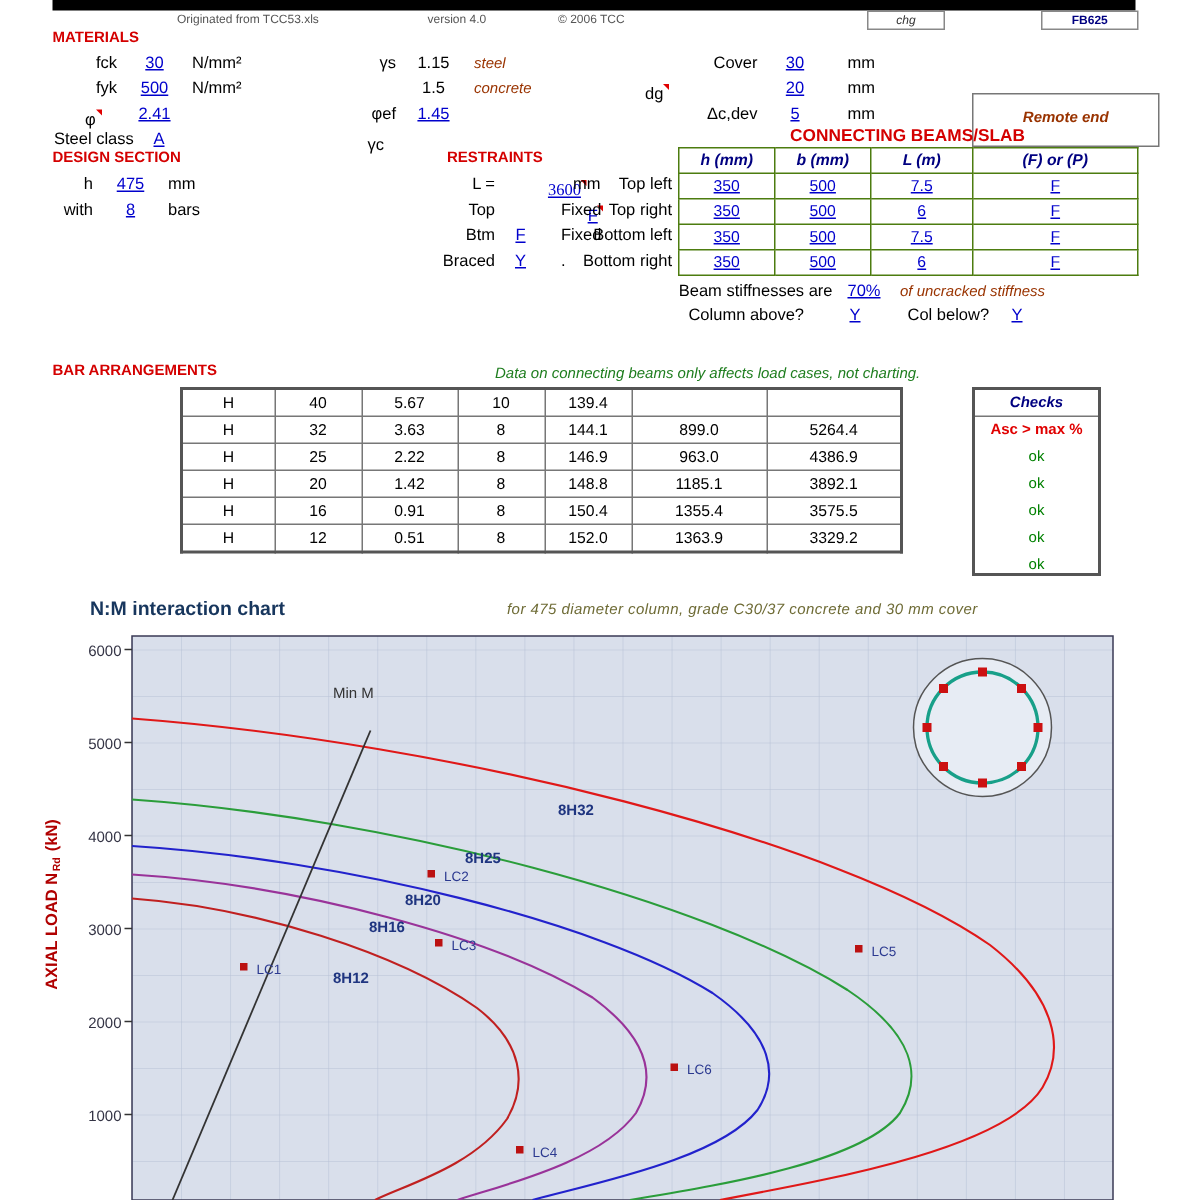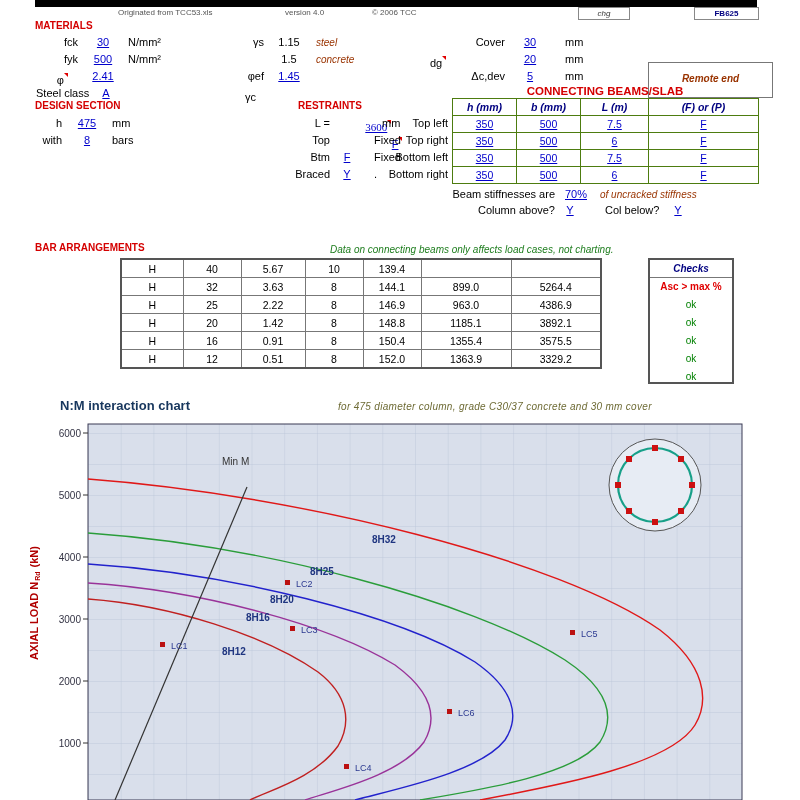--- a/index.html
+++ b/index.html
@@ -153,21 +153,21 @@
 <span class="abs val ctr" style="left:337px;top:151px;width:20px;">F</span>
 <span class="abs unit" style="left:374px;top:151px;">Fixed</span>
 <span class="abs lbl rt" style="left:288px;top:168px;width:42px;">Braced</span>
 <span class="abs val ctr" style="left:337px;top:168px;width:20px;">Y</span>
 <span class="abs unit" style="left:374px;top:168px;">.</span>
 
 
 <span class="abs lbl rt" style="left:415px;top:188px;width:140px;">Beam stiffnesses are</span>
 <span class="abs val ctr" style="left:560px;top:188px;width:32px;">70%</span>
 <span class="abs br" style="left:600px;top:189px;">of uncracked stiffness</span>
-<span class="abs lbl rt" style="left:440px;top:204px;width:115px;">Column above?</span>
+<span class="abs lbl rt" style="left:440px;top:204px;width:115px;text-align:center;">Column above?</span>
 <span class="abs val ctr" style="left:560px;top:204px;width:20px;">Y</span>
 <span class="abs lbl" style="left:605px;top:204px;">Col below?</span>
 <span class="abs val ctr" style="left:668px;top:204px;width:20px;">Y</span>
 
 
 <span class="abs rh" style="left:35px;top:242px;">BAR ARRANGEMENTS</span>
 <span class="abs gn" style="left:330px;top:244px;">Data on connecting beams only affects load cases, not charting.</span>
 
 <table class="abs bat" style="left:120px;top:258px;border:2px solid #555;">
   <colgroup>

